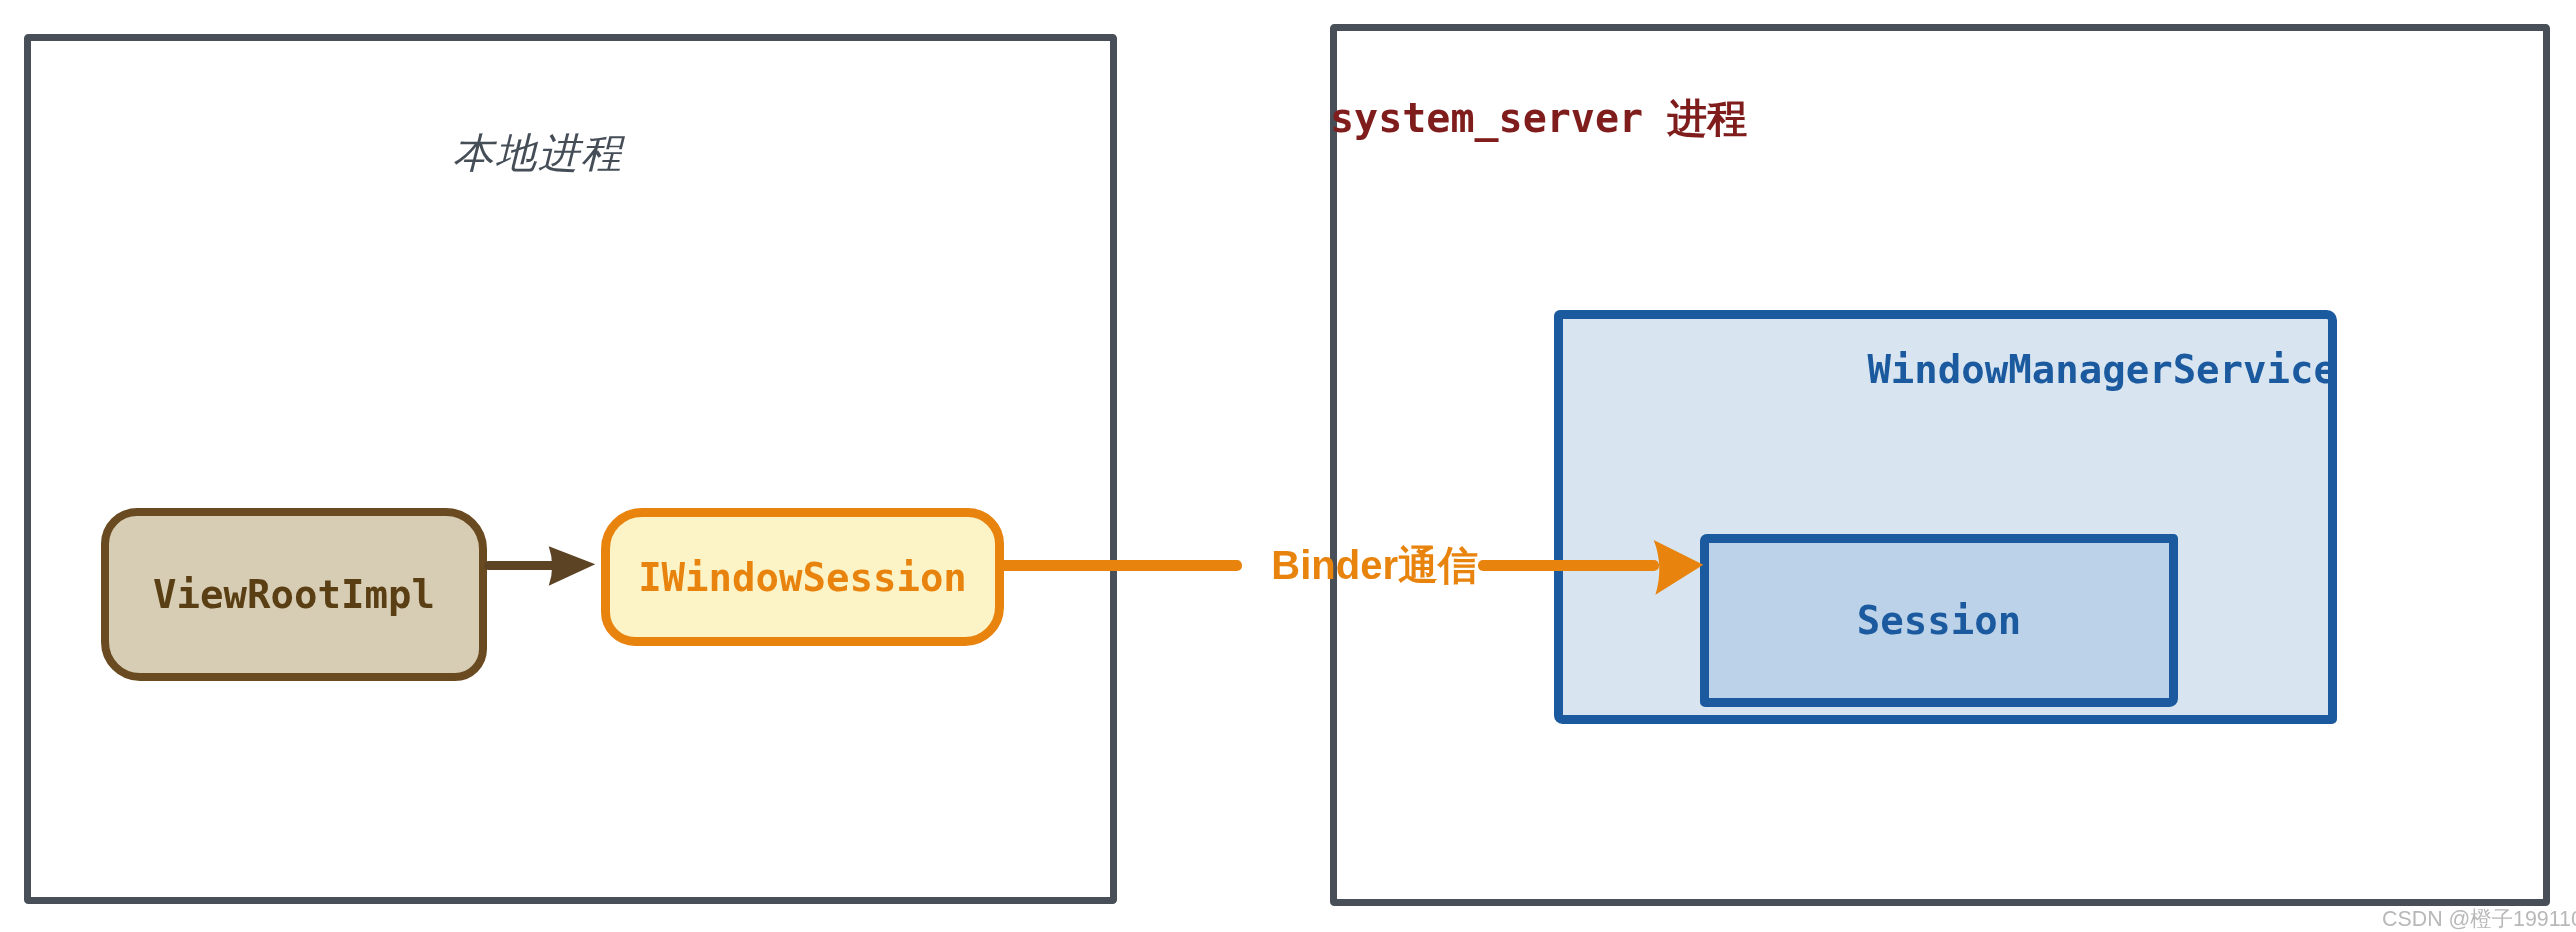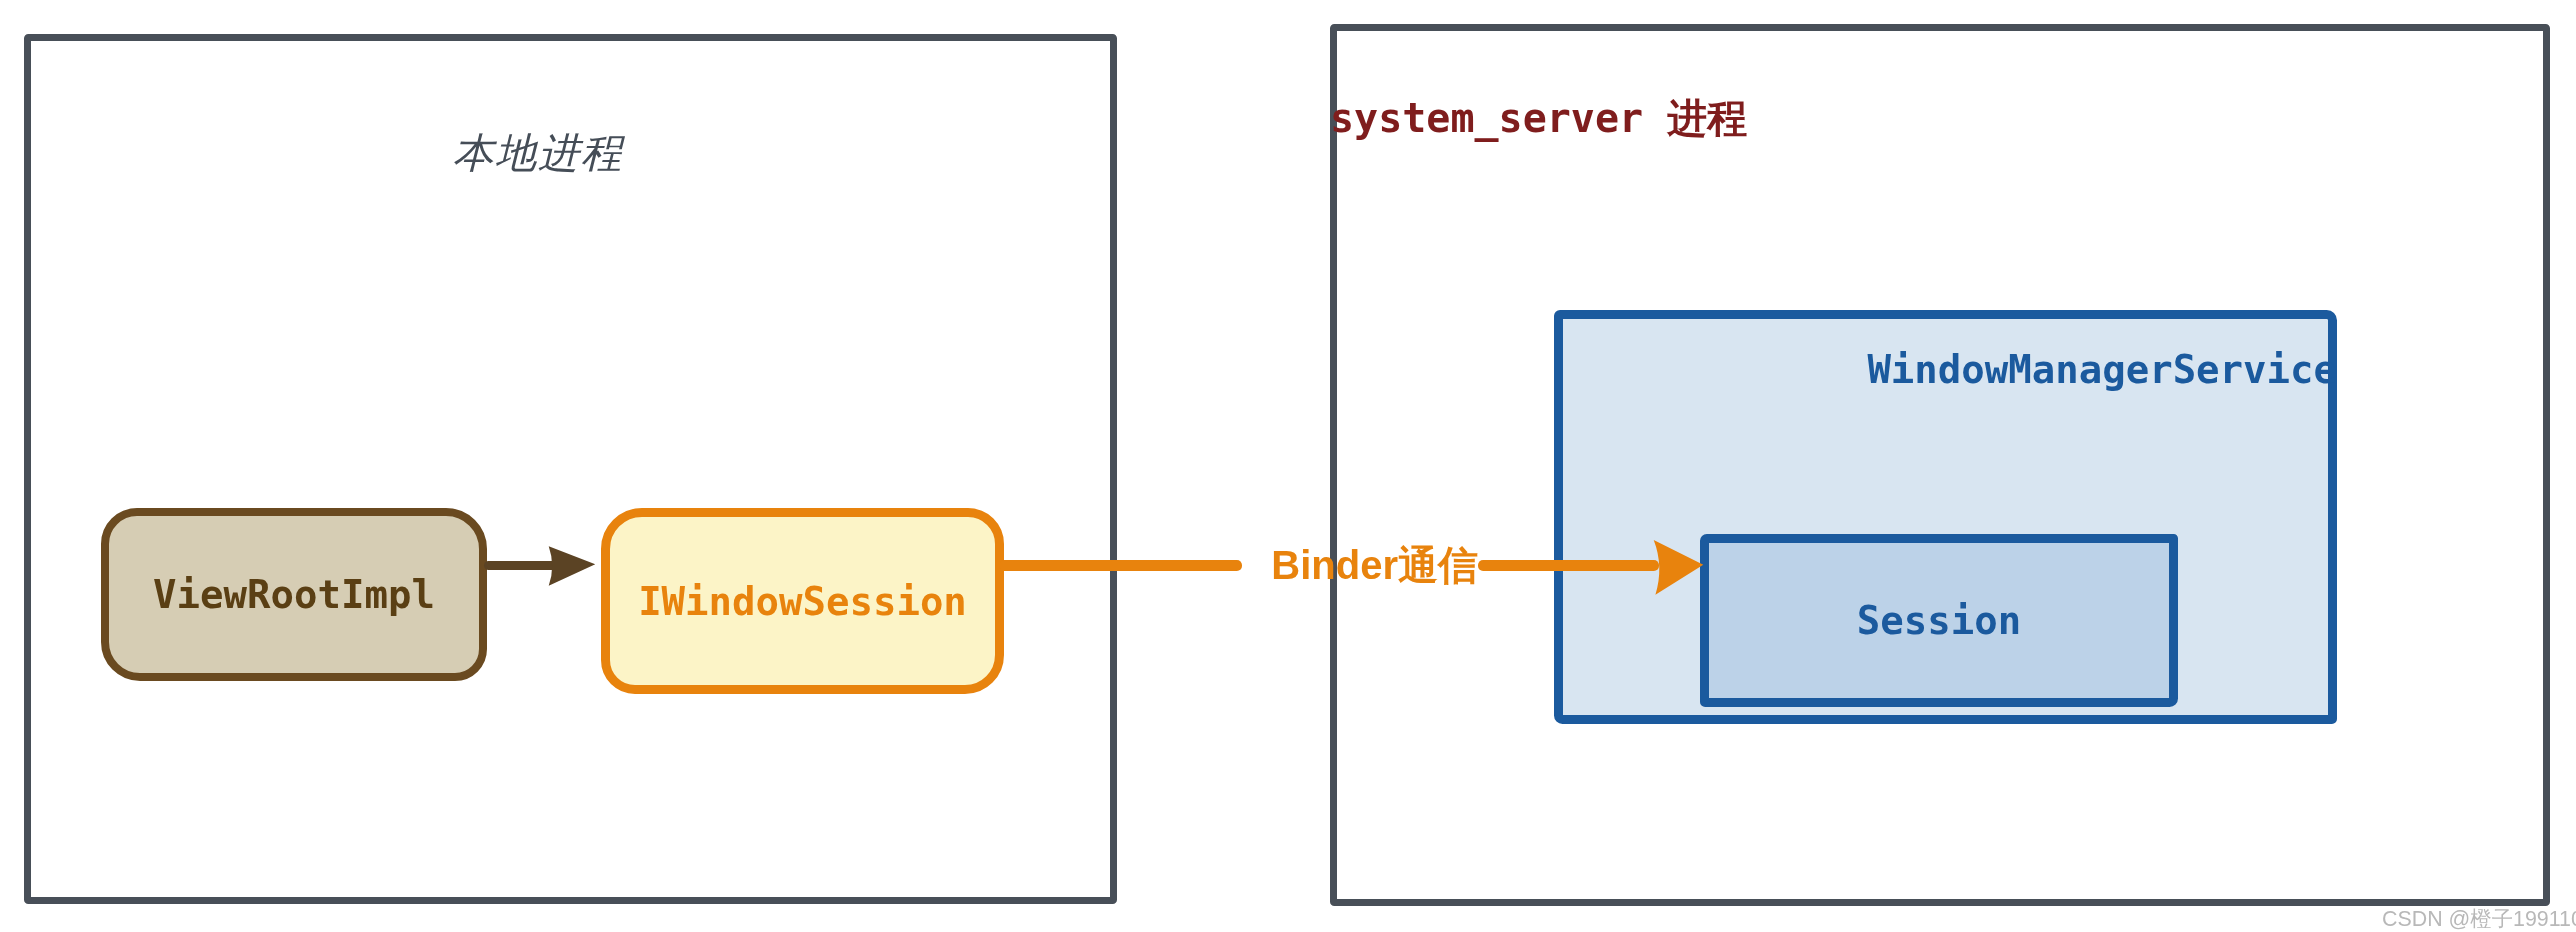--- a/index.html
+++ b/index.html
@@ -53,21 +53,21 @@
     margin-top: 32px;
   }
   .node-vri {
     left: 101px; top: 476px; width: 386px; height: 173px;
     background: #d6cdb4;
     border: 8.5px solid #6a4a20;
     border-radius: 36px 41px 32px 39px;
     color: #5a3f14;
   }
   .node-iws {
-    left: 601px; top: 476px; width: 403px; height: 186px;
+    left: 601px; top: 476px; width: 403px; height: 138px;
     background: #fcf4c7;
     border: 9.4px solid #e8830d;
     border-radius: 41px 36px 39px 34px;
     color: #e8830d;
   }
 
   
   .wms-box {
     left: 1554px; top: 310px; width: 783px; height: 414px;
     background: #d8e5f1;

